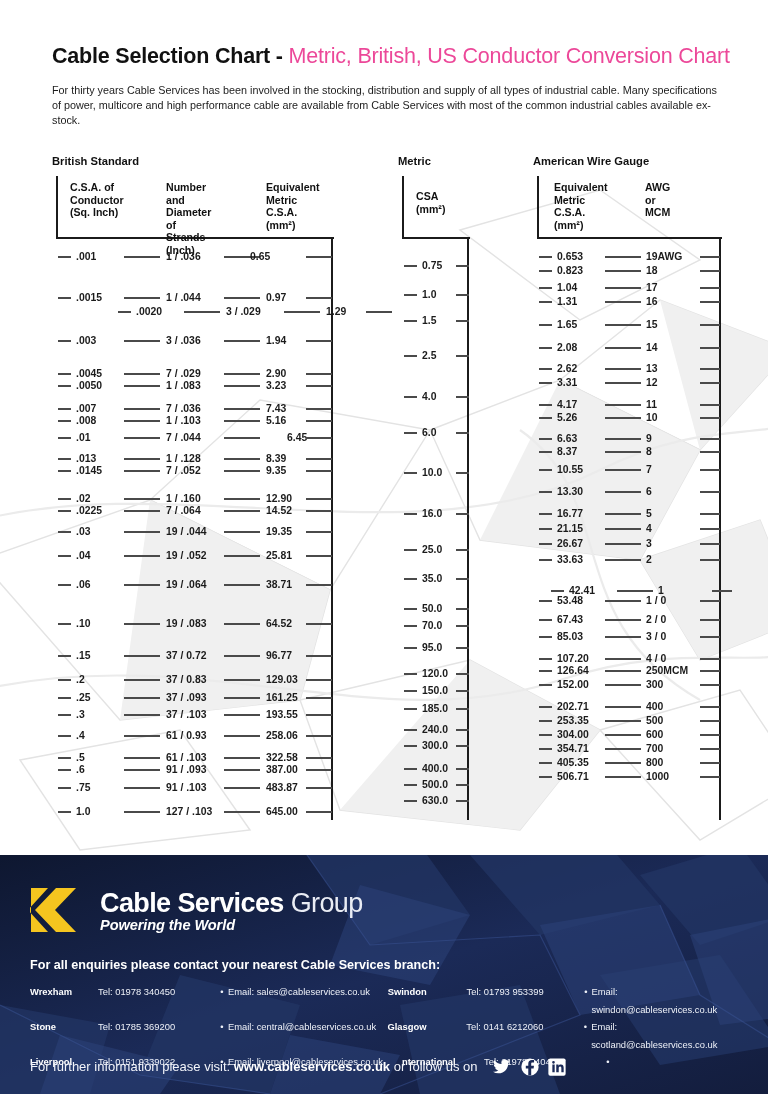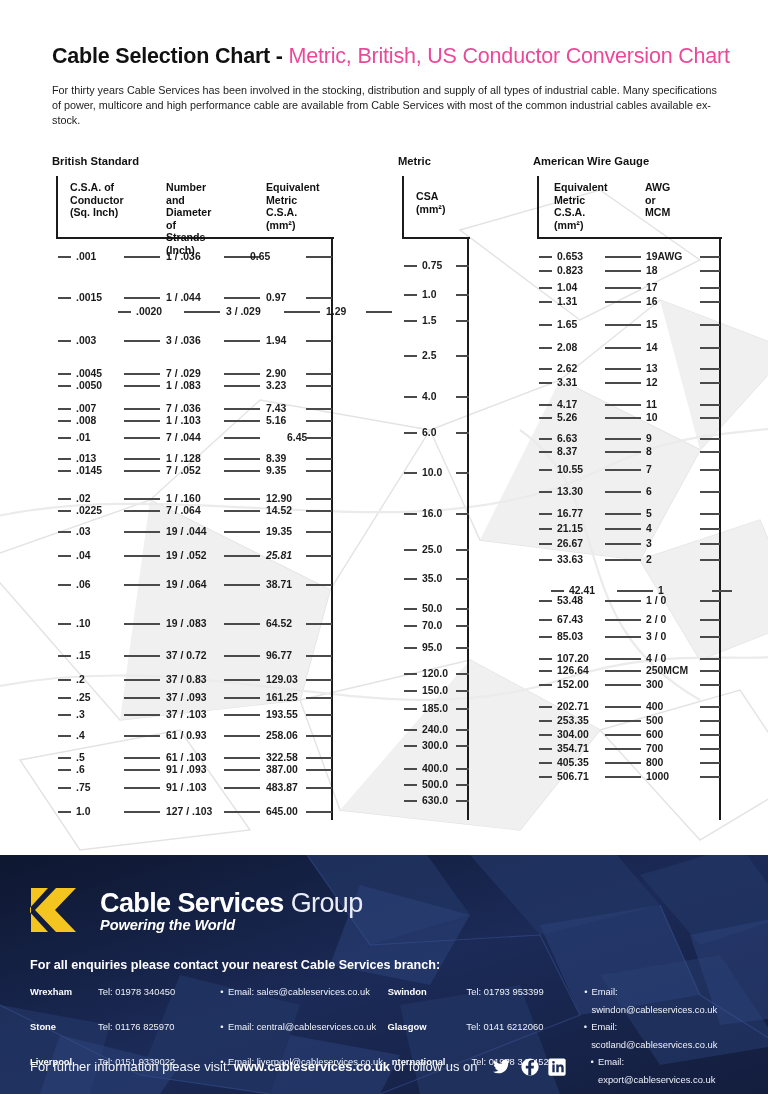--- a/index.html
+++ b/index.html
@@ -253,21 +253,21 @@
           <div class="dash" style="left: 224px; width: 36px;"></div>
           <div class="cell" style="left: 266px;">19.35</div>
           <div class="dash" style="left: 306px; width: 26px;"></div>
         </div>
         <div class="row" style="top: 549px; left: 0px; width: 632px;">
           <div class="dash" style="left: 58px; width: 13px;"></div>
           <div class="cell" style="left: 76px;">.04</div>
           <div class="dash" style="left: 124px; width: 36px;"></div>
           <div class="cell" style="left: 166px;">19 / .052</div>
           <div class="dash" style="left: 224px; width: 36px;"></div>
-          <div class="cell" style="left: 266px; font-style: italic;">25.81</div>
+          <div class="cell" style="left: 266px;">25.81</div>
           <div class="dash" style="left: 306px; width: 26px;"></div>
         </div>
         <div class="row" style="top: 578px; left: 0px; width: 768px;">
           <div class="dash" style="left: 58px; width: 13px;"></div>
           <div class="cell" style="left: 76px;">.06</div>
           <div class="dash" style="left: 124px; width: 36px;"></div>
           <div class="cell" style="left: 166px;">19 / .064</div>
           <div class="dash" style="left: 224px; width: 36px;"></div>
           <div class="cell" style="left: 266px;">38.71</div>
           <div class="dash" style="left: 306px; width: 26px;"></div>
@@ -775,21 +775,21 @@
             <div class="bcol right">
               <span class="bname">Swindon</span>
               <span class="btel">Tel: 01793 953399</span>
               <span class="bsep">•</span>
               <span>Email: swindon@cableservices.co.uk</span>
             </div>
           </div>
           <div class="brow">
             <div class="bcol left">
               <span class="bname">Stone</span>
-              <span class="btel">Tel: 01176 825970</span>
+              <span class="btel">Tel: 01785 369200</span>
               <span class="bsep">•</span>
               <span>Email: central@cableservices.co.uk</span>
             </div>
             <div class="bcol right">
               <span class="bname">Glasgow</span>
               <span class="btel">Tel: 0141 6212060</span>
               <span class="bsep">•</span>
               <span>Email: scotland@cableservices.co.uk</span>
             </div>
           </div>
@@ -797,21 +797,20 @@
             <div class="bcol left">
               <span class="bname">Liverpool</span>
               <span class="btel">Tel: 0151 9339022</span>
               <span class="bsep">•</span>
               <span>Email: liverpool@cableservices.co.uk</span>
             </div>
             <div class="bcol right">
               <span class="bname">nternational</span>
               <span class="btel">Tel: 01978 340452</span>
               <span class="bsep">•</span>
-              <span>Email: export@cableservices.co.uk</span>
             </div>
           </div>
         </div>
     </div>
 
     <div class="visitbar">
       <div class="visit-txt"><span>For further information please visit: </span><b>www.cableservices.co.uk</b><span> or follow us on</span></div>
       <div class="social">
         <svg width="20" height="18" viewBox="0 0 24 24">
           <path fill="#ffffff" d="M23 4.3c-.8.4-1.7.6-2.6.8 1-.6 1.7-1.5 2-2.5-.9.5-1.9.9-3 1.1a4.6 4.6 0 0 0-7.9 4.2C7.7 7.7 4.1 5.8 1.7 2.9A4.6 4.6 0 0 0 3.1 9c-.7 0-1.4-.2-2-.5 0 2.2 1.6 4.1 3.7 4.5-.6.2-1.3.2-2 .1.6 1.8 2.3 3.2 4.3 3.2A9.3 9.3 0 0 1 0 18.3a13 13 0 0 0 7.1 2.1c8.5 0 13.2-7.1 13.2-13.2v-.6c.9-.7 1.7-1.5 2.3-2.3z"></path>

